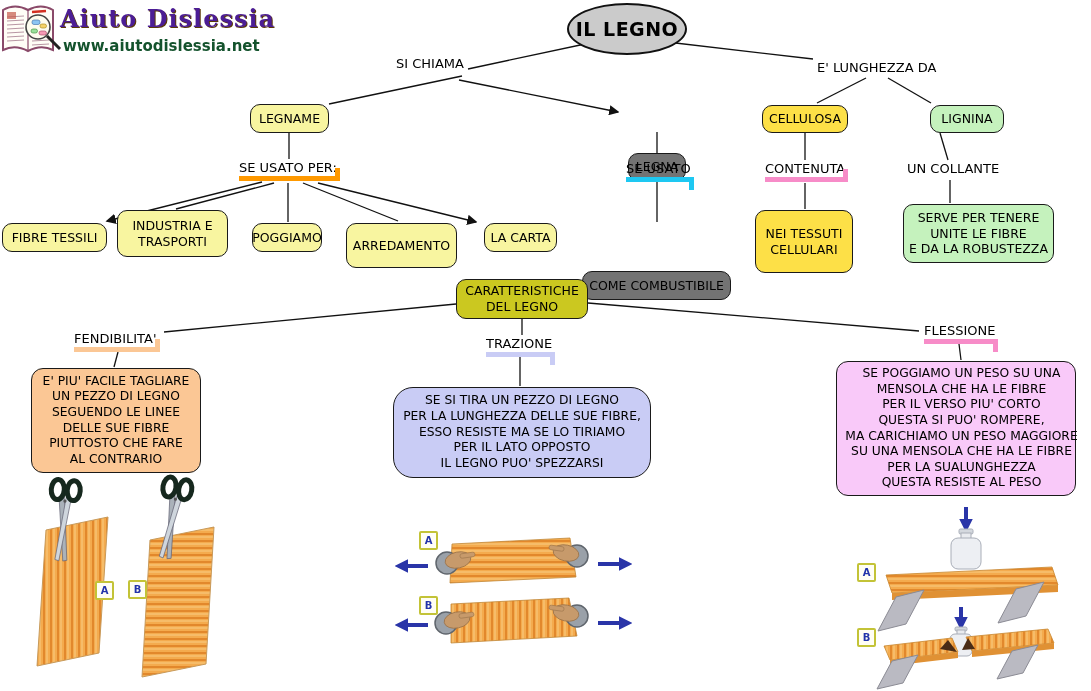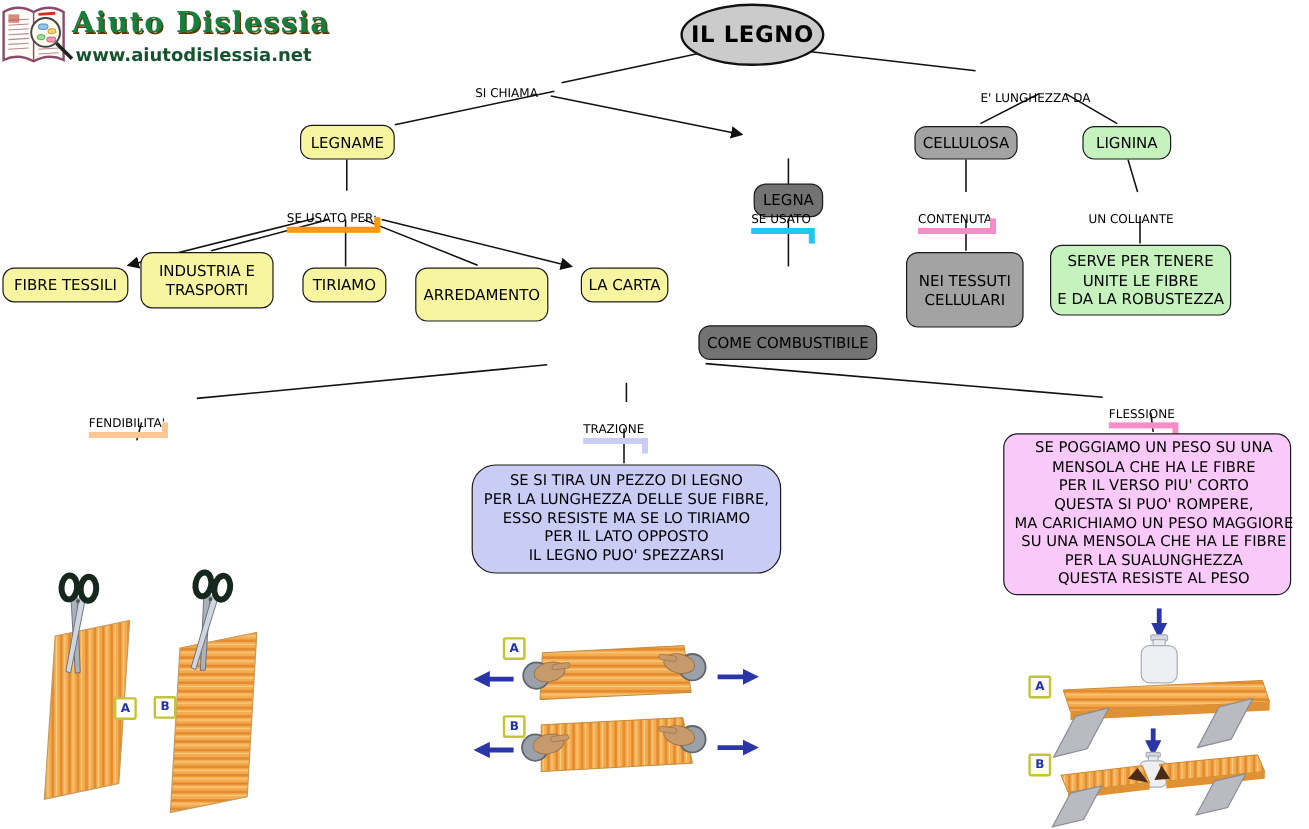--- a/index.html
+++ b/index.html
@@ -7,45 +7,45 @@
           font-family:"DejaVu Sans",sans-serif;color:#000;}
   #wires{position:absolute;left:0;top:0;z-index:1;pointer-events:none;}
   .c{stroke:#111;stroke-width:1.3;fill:none;}
   .barrow{stroke:#2a35a8;stroke-width:4;fill:none;}
 
   .node{position:absolute;z-index:2;box-sizing:border-box;border:1.6px solid #1a1a1a;
         border-radius:10px;background:#f8f5a0;font-size:12.5px;line-height:1.25;
         display:flex;align-items:center;justify-content:center;text-align:center;
         padding:3px 5px;white-space:pre;}
   .blue{background:#737373;margin-top:48px;}
-  .pinknode{background:#a3a3a3;}
-  .greennode{background:#c5f2bd;}
+  .pinknode{background:#fde047;}
+  .greennode{background:#c5f2bd;margin-left:28px;}
   .olive{background:#cbc820;}
   .bigbox{border-radius:12px;font-size:12.3px;line-height:1.27;padding:5px 4px;}
   .peach{background:#fbc795;}
   .lavender{background:#c9ccf5;border-radius:20px;}
   .lpink{background:#f9c9f9;padding-left:15px;}
 
   .root{position:absolute;z-index:2;left:567px;top:3px;width:116px;height:48px;
         background:#cbcbcb;border:2px solid #111;border-radius:50%;
         display:flex;align-items:center;justify-content:center;
         font-weight:bold;font-size:19px;letter-spacing:.5px;}
 
-  .lbl{position:absolute;z-index:2;font-size:10px;white-space:nowrap;margin-top:17px;}
+  .lbl{position:absolute;z-index:2;font-size:13px;white-space:nowrap;}
   .lbl .bar{height:5px;margin-top:1px;position:relative;}
   .lbl .bar::after{content:"";position:absolute;right:-3px;bottom:0;width:5px;height:13px;background:inherit;}
   .lbl .bar.down::after{bottom:auto;top:0;}
 
   .figlabel{position:absolute;z-index:3;width:15px;height:15px;border:2px solid #c3c337;
         background:#fffef4;color:#2233aa;font-weight:bold;font-size:10px;border-radius:2px;
         display:flex;align-items:center;justify-content:center;}
 
   .logo-title{position:absolute;z-index:2;left:60px;top:4px;
         font-family:"DejaVu Serif",serif;font-weight:bold;font-size:24px;
-        color:#15803d;text-shadow:1px 1px 0 #5a3a08;letter-spacing:1px;white-space:nowrap;}
+        color:#4c1d95;text-shadow:1px 1px 0 #5a3a08;letter-spacing:1px;white-space:nowrap;}
   .logo-url{position:absolute;z-index:2;left:63px;top:37px;font-weight:bold;font-size:15px;
         color:#14532d;white-space:nowrap;}
 </style>
 </head>
 <body>
 
 <div id="canvas">
 
   <svg id="wires" width="1091" height="691" viewBox="0 0 1091 691">
     <defs>
@@ -198,44 +198,52 @@
   </div>
   <div class="lbl" style="left:765px;top:161px">
     <span>CONTENUTA</span>
     <div class="bar" style="background:#f78cc8"></div>
   </div>
   <div class="lbl" style="left:907px;top:161px">UN COLLANTE</div>
 
   <div class="node" style="left:2px;top:223px;width:105px;height:29px">FIBRE TESSILI</div>
   <div class="node" style="left:117px;top:210px;width:111px;height:47px">INDUSTRIA E
 TRASPORTI</div>
-  <div class="node" style="left:252px;top:223px;width:70px;height:29px">TIRIAMO</div>
+  <div class="node" style="left:252px;top:223px;width:70px;height:29px">POGGIAMO</div>
   <div class="node" style="left:346px;top:223px;width:111px;height:45px">ARREDAMENTO</div>
   <div class="node" style="left:484px;top:223px;width:73px;height:29px">LA CARTA</div>
   <div class="node blue" style="left:582px;top:223px;width:149px;height:29px">COME COMBUSTIBILE</div>
   <div class="node pinknode" style="left:755px;top:210px;width:98px;height:63px">NEI TESSUTI
 CELLULARI</div>
   <div class="node greennode" style="left:875px;top:204px;width:151px;height:59px">SERVE PER TENERE
 UNITE LE FIBRE
 E DA LA ROBUSTEZZA</div>
 
+  <div class="node olive" style="left:456px;top:279px;width:132px;height:40px">CARATTERISTICHE
+DEL LEGNO</div>
 
   <div class="lbl" style="left:74px;top:331px">
     <span>FENDIBILITA'</span>
     <div class="bar" style="background:#fbc795"></div>
   </div>
   <div class="lbl" style="left:486px;top:336px">
     <span>TRAZIONE</span>
     <div class="bar down" style="background:#c9ccf5"></div>
   </div>
   <div class="lbl" style="left:924px;top:323px">
     <span>FLESSIONE</span>
     <div class="bar down" style="background:#f78cc8"></div>
   </div>
 
+  <div class="node bigbox peach" style="left:31px;top:368px;width:170px;height:105px">E' PIU' FACILE TAGLIARE
+UN PEZZO DI LEGNO
+SEGUENDO LE LINEE
+DELLE SUE FIBRE
+PIUTTOSTO CHE FARE
+AL CONTRARIO</div>
   <div class="node bigbox lavender" style="left:393px;top:387px;width:258px;height:91px">SE SI TIRA UN PEZZO DI LEGNO
 PER LA LUNGHEZZA DELLE SUE FIBRE,
 ESSO RESISTE MA SE LO TIRIAMO
 PER IL LATO OPPOSTO
 IL LEGNO PUO' SPEZZARSI</div>
   <div class="node bigbox lpink" style="left:836px;top:361px;width:240px;height:135px">SE POGGIAMO UN PESO SU UNA
 MENSOLA CHE HA LE FIBRE
 PER IL VERSO PIU' CORTO
 QUESTA SI PUO' ROMPERE,
 MA CARICHIAMO UN PESO MAGGIORE

